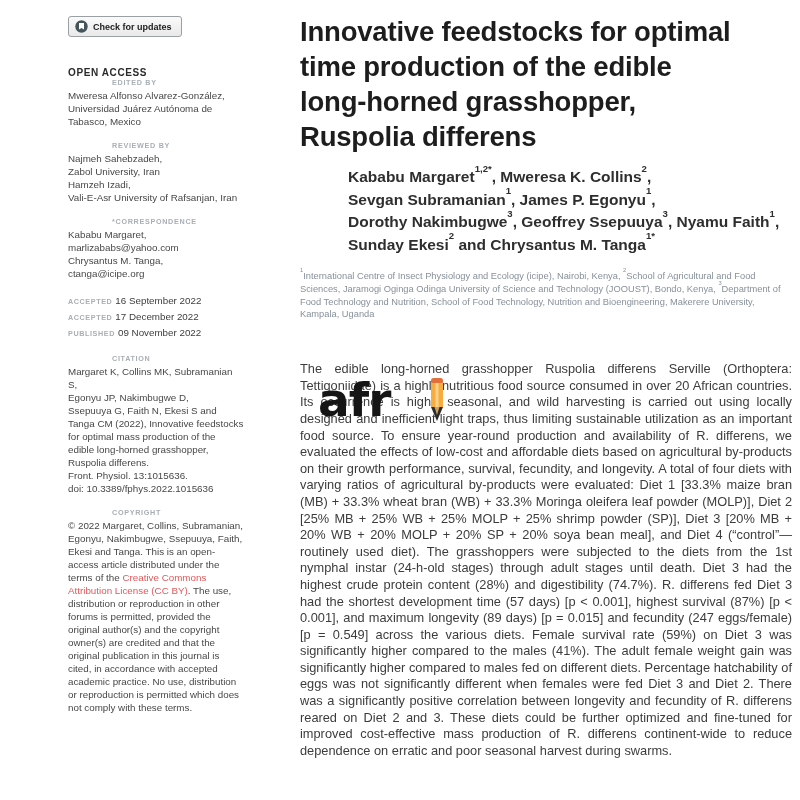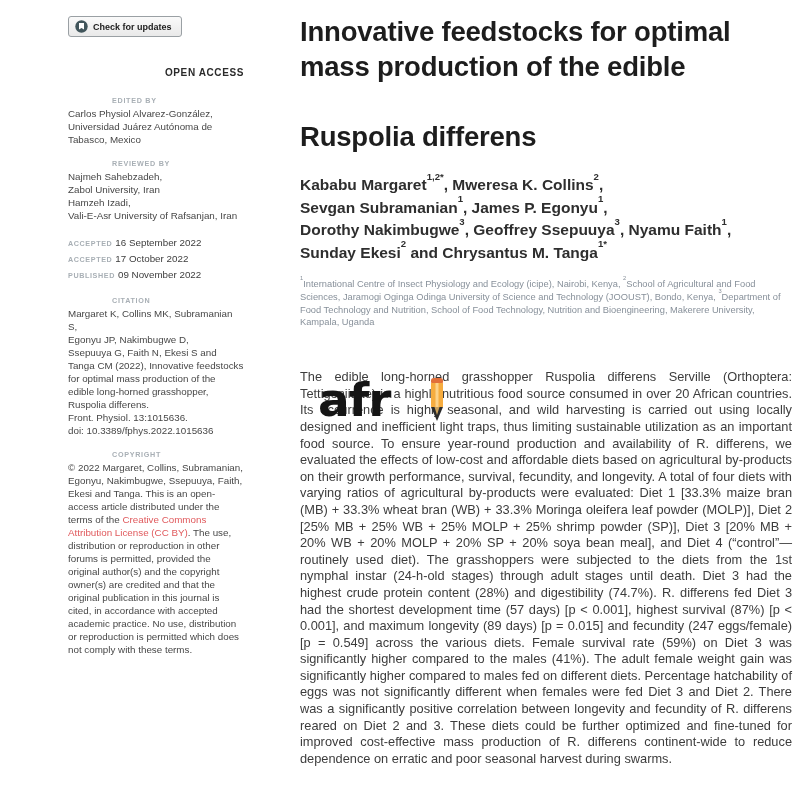--- a/index.html
+++ b/index.html
@@ -3,33 +3,33 @@
 <meta charset="utf-8">
 <style>
   html,body{margin:0;padding:0;background:#fff;}
   .page{position:relative;width:800px;height:800px;background:#ffffff;overflow:hidden;
         font-family:"Liberation Sans",sans-serif;color:#3d3d3d;}
   
   .sidebar{position:absolute;left:68px;top:16px;width:176px;}
   .badge{display:inline-flex;align-items:center;gap:5px;border:1px solid #9aa0a4;border-radius:3px;
          background:linear-gradient(#fafafa,#e9e9e9);padding:3px 9px 3px 6px;margin-bottom:30px;cursor:pointer;}
   .badge-txt{font-size:9px;font-weight:bold;color:#1c1c1c;}
-  .oa{font-size:10px;font-weight:bold;letter-spacing:.6px;color:#2b2b2b;margin-bottom:18px;text-align:right;}
+  .oa{font-size:10px;font-weight:bold;letter-spacing:.6px;color:#2b2b2b;}
   .sec{margin-bottom:13px;}
   .lbl{font-size:7.2px;letter-spacing:.7px;color:#a8afb5;font-weight:bold;margin-bottom:2px;text-transform:uppercase;padding-left:44px;}
   .body-sm{font-size:9.8px;line-height:13px;color:#474747;}
   .dates .row{font-size:9.8px;line-height:15px;}
   .dates .lbl-in{font-size:7.2px;letter-spacing:.6px;color:#a8afb5;font-weight:bold;margin-right:3px;}
   .it{}
   .cc-link{color:#e0595c;text-decoration:none;cursor:pointer;text-align:center;}
   sup{font-size:62%;line-height:0;position:relative;top:-0.45em;}
   
   .main{position:absolute;left:300px;top:14px;width:492px;}
-  .title{font-size:27.5px;line-height:35px;font-weight:600;color:#1d1d1d;letter-spacing:-.2px;margin-bottom:20px;}
-  .authors{font-size:15.5px;line-height:22.5px;font-weight:600;color:#2e2e2e;margin-bottom:14px;}
+  .title{font-size:27.5px;line-height:35px;font-weight:600;color:#1d1d1d;letter-spacing:-.2px;margin-bottom:12px;}
+  .authors{font-size:15.5px;line-height:22.5px;font-weight:600;color:#2e2e2e;margin-bottom:14px;margin-left:48px;}
   .affil{font-size:9.3px;line-height:12.8px;color:#87909a;margin-bottom:40px;}
   .abstract{font-size:12.8px;line-height:16.6px;color:#3c3c3c;text-align:justify;}
   
   .watermark{position:absolute;left:318px;top:376px;display:flex;align-items:flex-start;z-index:5;
              font-weight:800;font-size:47px;line-height:47px;color:#151515;letter-spacing:-1px;
              font-family:"DejaVu Sans","Liberation Sans",sans-serif;pointer-events:none;gap:36px;}
   .pencil{margin:0 1px;}
 </style>
 </head>
 <body>
@@ -43,56 +43,60 @@
         <circle cx="6.5" cy="6.5" r="6.2" fill="#41555b"></circle>
         <path d="M4 3h5v6.5l-2.5-1.6L4 9.5z" fill="#ffffff"></path>
       </svg>
       <span class="badge-txt">Check for updates</span>
     </div>
 
     <div class="oa">OPEN ACCESS</div>
 
     <div class="sec">
       <div class="lbl">EDITED BY</div>
-      <div class="body-sm"><span>Carlos Physiol Alvarez-González,</span><br><span>Universidad Juárez Autónoma de</span><br><span>Tabasco, Mexico</span></div>
+      <div class="body-sm"><span>Mweresa Alfonso Alvarez-González,</span><br><span>Universidad Juárez Autónoma de</span><br><span>Tabasco, Mexico</span></div>
     </div>
 
     <div class="sec">
       <div class="lbl">REVIEWED BY</div>
       <div class="body-sm"><span>Najmeh Sahebzadeh,</span><br><span>Zabol University, Iran</span><br><span>Hamzeh Izadi,</span><br><span>Vali-E-Asr University of Rafsanjan, Iran</span></div>
     </div>
 
+    <div class="sec">
+      <div class="lbl">*CORRESPONDENCE</div>
+      <div class="body-sm"><span>Kababu Margaret,</span><br><span>marlizababs@yahoo.com</span><br><span>Chrysantus M. Tanga,</span><br><span>ctanga@icipe.org</span></div>
+    </div>
 
 
     <div class="sec dates">
       <div class="row">
         <span class="lbl-in">ACCEPTED</span><span>16 September 2022</span>
       </div>
       <div class="row">
-        <span class="lbl-in">ACCEPTED</span><span>17 October 2022</span>
+        <span class="lbl-in">ACCEPTED</span><span>17 December 2022</span>
       </div>
       <div class="row">
         <span class="lbl-in">PUBLISHED</span><span>09 November 2022</span>
       </div>
     </div>
 
     <div class="sec">
       <div class="lbl">CITATION</div>
       <div class="body-sm"><span>Margaret K, Collins MK, Subramanian S,</span><br><span>Egonyu JP, Nakimbugwe D,</span><br><span>Ssepuuya G, Faith N, Ekesi S and</span><br><span>Tanga CM (2022), Innovative feedstocks</span><br><span>for optimal mass production of the</span><br><span>edible long-horned grasshopper,</span><br><span class="it">Ruspolia differens.</span><br><span class="it">Front. Physiol. 13:1015636.</span><br><span>doi: 10.3389/fphys.2022.1015636</span></div>
     </div>
 
     <div class="sec">
       <div class="lbl">COPYRIGHT</div>
       <div class="body-sm"><span>© 2022 Margaret, Collins, Subramanian, Egonyu, Nakimbugwe, Ssepuuya, Faith, Ekesi and Tanga. This is an open-access article distributed under the terms of the </span><a class="cc-link">Creative Commons Attribution License (CC BY)</a><span>. The use, distribution or reproduction in other forums is permitted, provided the original author(s) and the copyright owner(s) are credited and that the original publication in this journal is cited, in accordance with accepted academic practice. No use, distribution or reproduction is permitted which does not comply with these terms.</span></div>
     </div>
 
   </div>
 
   <div class="main">
-    <div class="title"><span>Innovative feedstocks for optimal</span><br><span>mass production of the edible</span><br><br><span class="it">Ruspolia differens</span></div>
+    <div class="title"><span>Innovative feedstocks for optimal</span><br><span>time production of the edible</span><br><span>long-horned grasshopper,</span><br><span class="it">Ruspolia differens</span></div>
     <div class="authors"><span>Kababu Margaret</span><sup>1,2*</sup><span>, Mweresa K. Collins</span><sup>2</sup><span>,</span><br><span>Sevgan Subramanian</span><sup>1</sup><span>, James P. Egonyu</span><sup>1</sup><span>,</span><br><span>Dorothy Nakimbugwe</span><sup>3</sup><span>, Geoffrey Ssepuuya</span><sup>3</sup><span>, Nyamu Faith</span><sup>1</sup><span>,</span><br><span>Sunday Ekesi</span><sup>2</sup><span> and Chrysantus M. Tanga</span><sup>1*</sup></div>
     <div class="affil"><sup>1</sup><span>International Centre of Insect Physiology and Ecology (icipe), Nairobi, Kenya, </span><sup>2</sup><span>School of Agricultural and Food Sciences, Jaramogi Oginga Odinga University of Science and Technology (JOOUST), Bondo, Kenya, </span><sup>3</sup><span>Department of Food Technology and Nutrition, School of Food Technology, Nutrition and Bioengineering, Makerere University, Kampala, Uganda</span></div>
     <div class="abstract"><span>The edible long-horned grasshopper </span><span class="it">Ruspolia differens</span><span> Serville (Orthoptera: Tettigoniidae) is a highly nutritious food source consumed in over 20 African countries. Its occurrence is highly seasonal, and wild harvesting is carried out using locally designed and inefficient light traps, thus limiting sustainable utilization as an important food source. To ensure year-round production and availability of </span><span class="it">R. differens</span><span>, we evaluated the effects of low-cost and affordable diets based on agricultural by-products on their growth performance, survival, fecundity, and longevity. A total of four diets with varying ratios of agricultural by-products were evaluated: Diet 1 [33.3% maize bran (MB) + 33.3% wheat bran (WB) + 33.3% </span><span class="it">Moringa oleifera</span><span> leaf powder (MOLP)], Diet 2 [25% MB + 25% WB + 25% MOLP + 25% shrimp powder (SP)], Diet 3 [20% MB + 20% WB + 20% MOLP + 20% SP + 20% soya bean meal], and Diet 4 (“control”—routinely used diet). The grasshoppers were subjected to the diets from the 1st nymphal instar (24-h-old stages) through adult stages until death. Diet 3 had the highest crude protein content (28%) and digestibility (74.7%). </span><span class="it">R. differens</span><span> fed Diet 3 had the shortest development time (57 days) [</span><span class="it">p</span><span> &lt; 0.001], highest survival (87%) [</span><span class="it">p</span><span> &lt; 0.001], and maximum longevity (89 days) [</span><span class="it">p</span><span> = 0.015] and fecundity (247 eggs/female) [</span><span class="it">p</span><span> = 0.549] across the various diets. Female survival rate (59%) on Diet 3 was significantly higher compared to the males (41%). The adult female weight gain was significantly higher compared to males fed on different diets. Percentage hatchability of eggs was not significantly different when females were fed Diet 3 and Diet 2. There was a significantly positive correlation between longevity and fecundity of </span><span class="it">R. differens</span><span> reared on Diet 2 and 3. These diets could be further optimized and fine-tuned for improved cost-effective mass production of </span><span class="it">R. differens</span><span> continent-wide to reduce dependence on erratic and poor seasonal harvest during swarms.</span></div>
   </div>
 
   <div class="watermark">
     <span>afr</span>
     <svg class="pencil" width="20" height="48" viewBox="0 0 20 48">
       <rect x="4" y="2" width="12" height="6" rx="2.5" fill="#e2703a"></rect>
       <rect x="4" y="7" width="12" height="24" fill="#f6ac3f"></rect>

